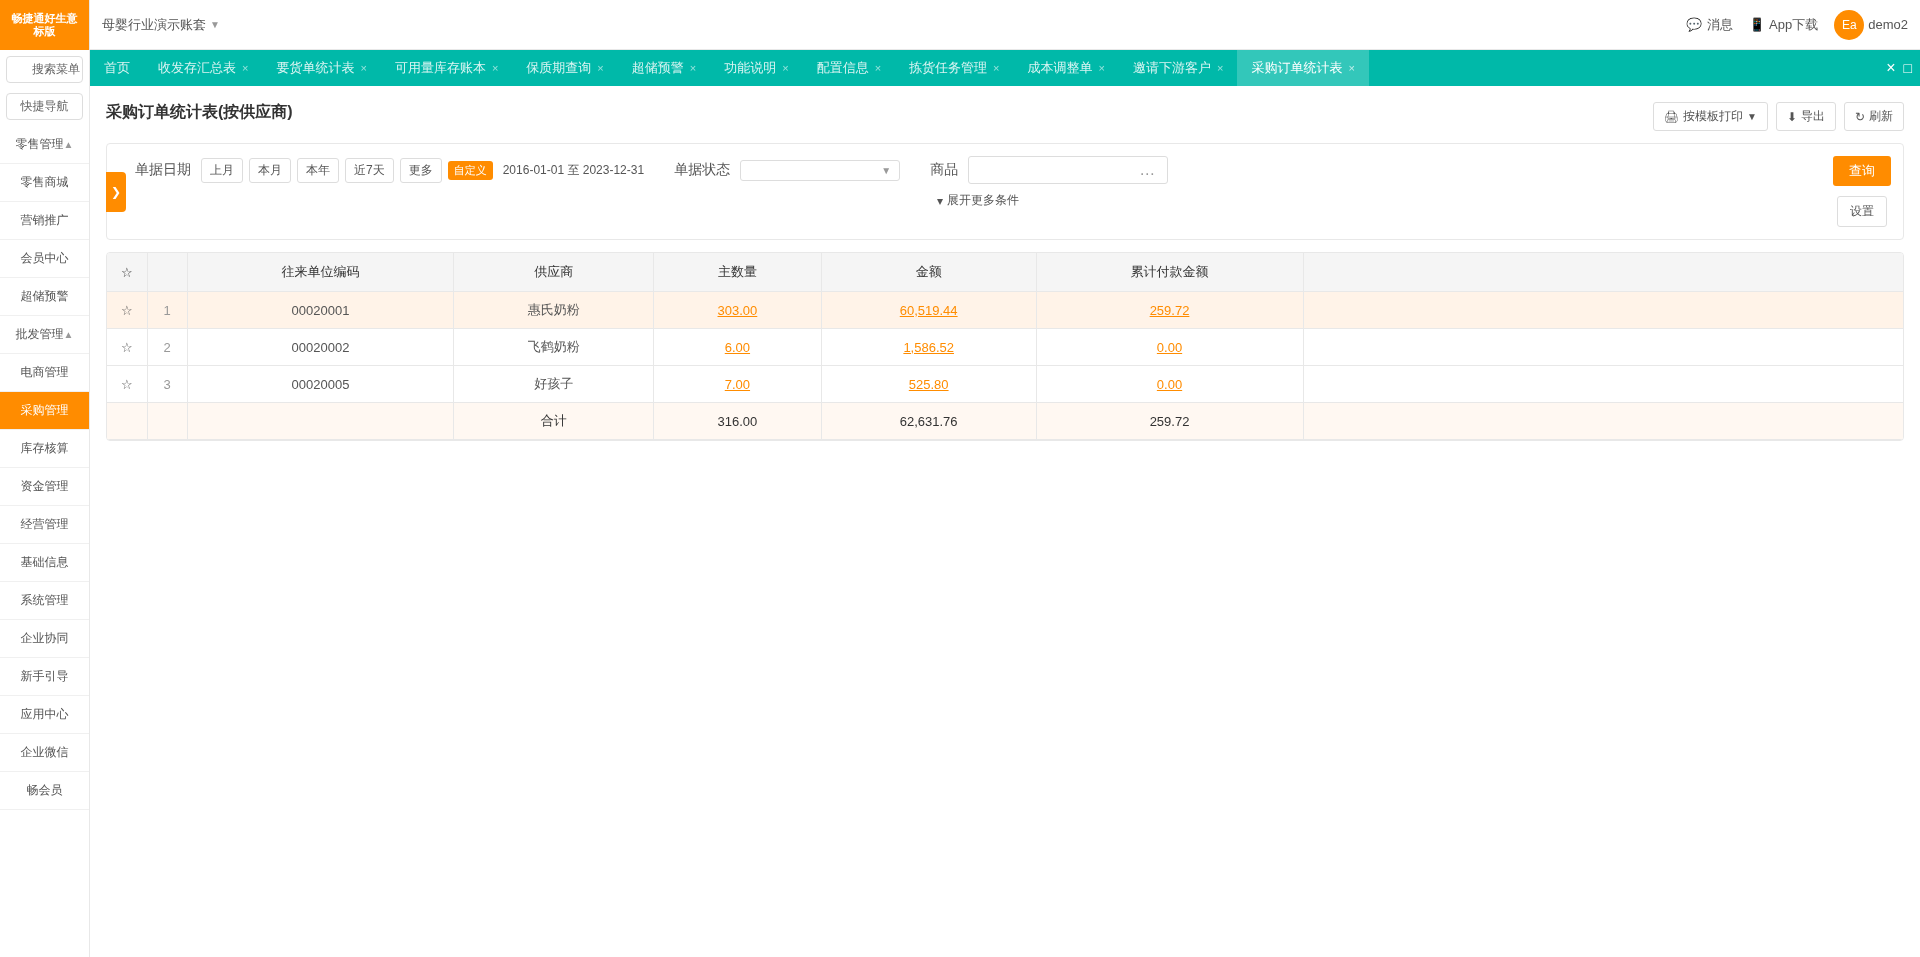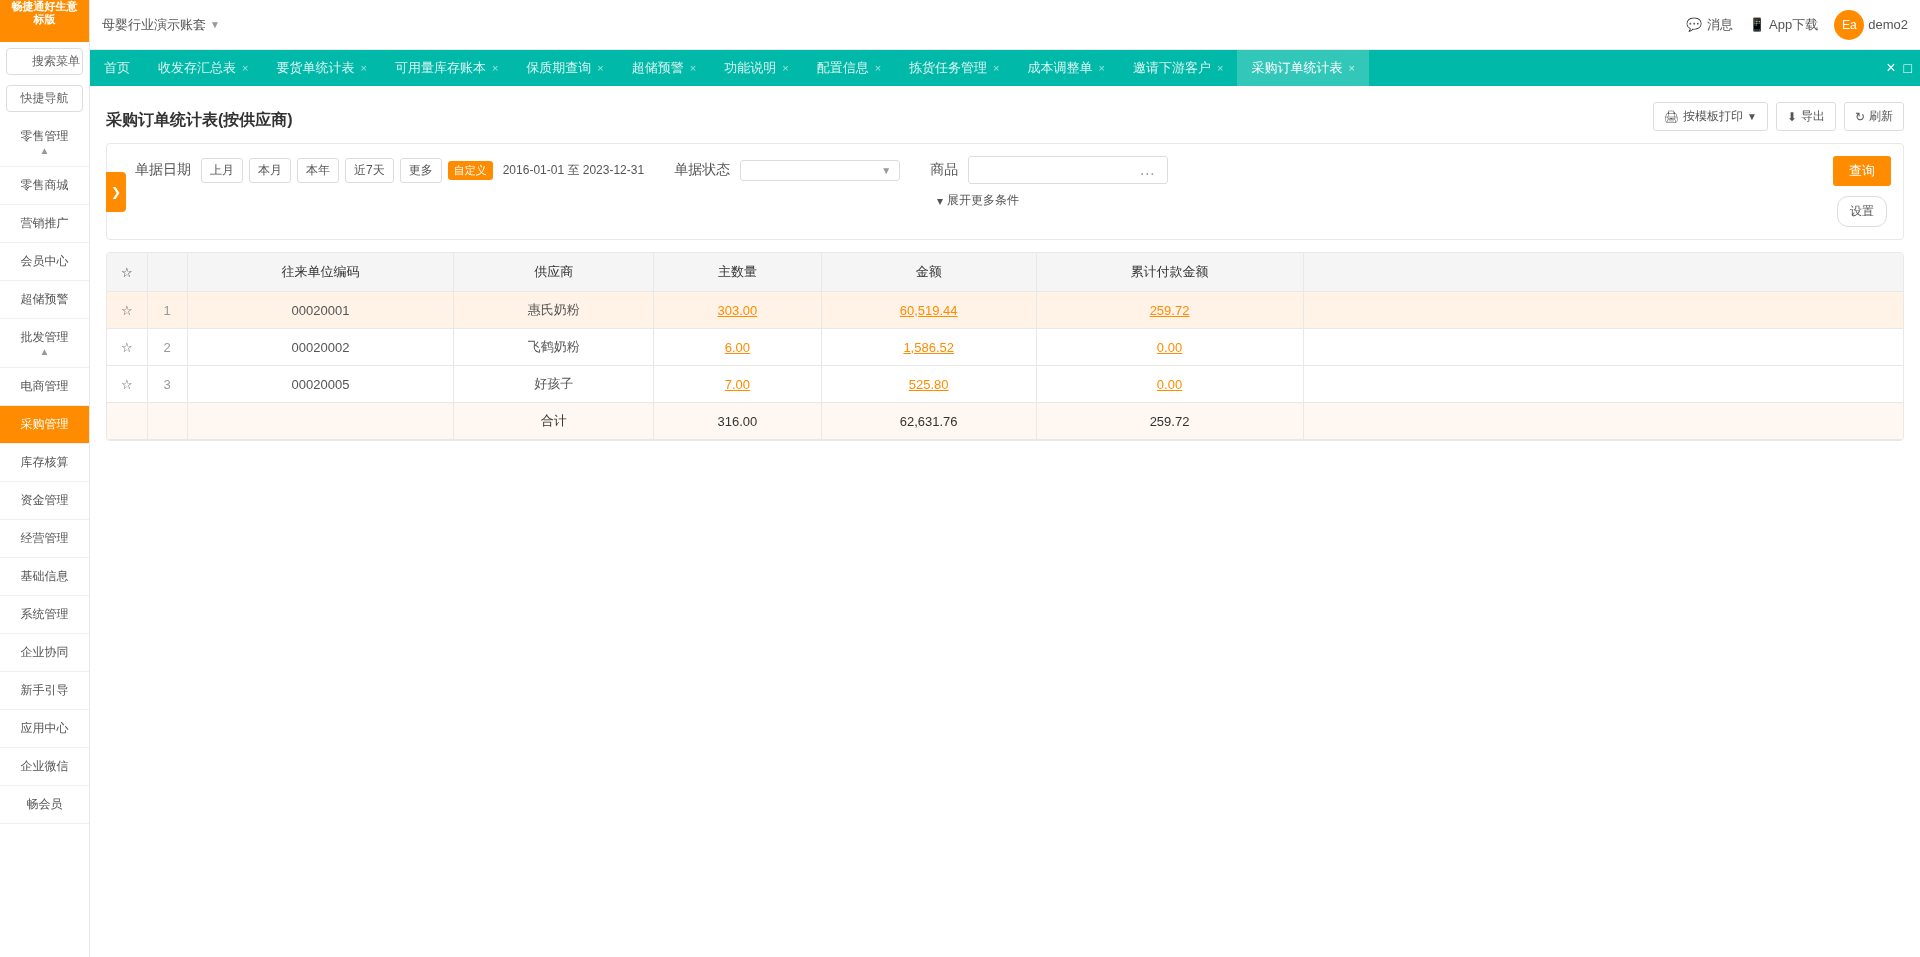--- a/index.html
+++ b/index.html
@@ -1,61 +1,61 @@
 <!DOCTYPE html>
 <html><head>
   <meta charset="utf-8">
   <style>
     * { box-sizing: border-box; margin: 0; padding: 0; }
     body { font-family: "Microsoft YaHei", "PingFang SC", sans-serif; font-size: 13px; background: #f5f5f5; display: flex; height: 957px; overflow: hidden; }
 
     
     .sidebar { width: 90px; background: #fff; display: flex; flex-direction: column; border-right: 1px solid #e8e8e8; flex-shrink: 0; height: 100%; }
-    .sidebar-logo { background: #ff8c00; height: 42px; display: flex; align-items: flex-start; justify-content: center; flex-shrink: 0; }
+    .sidebar-logo { background: #ff8c00; height: 50px; display: flex; align-items: center; justify-content: center; flex-shrink: 0; }
     .sidebar-logo-text { color: #fff; font-size: 11px; font-weight: bold; text-align: center; line-height: 1.2; }
     .sidebar-search-btn { width: 100%; background: none; border: 1px solid #ddd; border-radius: 4px; padding: 4px 2px; font-size: 12px; color: #666; cursor: pointer; text-align: right; }
     .sidebar-nav-btn-inner { width: 100%; background: none; border: 1px solid #ddd; border-radius: 4px; padding: 4px 2px; font-size: 12px; color: #666; cursor: pointer; text-align: center; }
     .sidebar-item { display: flex; flex-direction: column; align-items: center; justify-content: center; padding: 10px 4px; cursor: pointer; color: #555; font-size: 12px; border-bottom: 1px solid #f0f0f0; }
     .sidebar-item.active { background: #ff8c00; color: #fff; }
-    .sidebar-item-with-arrow { display: flex; flex-direction: column; align-items: center; justify-content: center; padding: 10px 4px; cursor: pointer; color: #555; font-size: 12px; border-bottom: 1px solid #f0f0f0; }
+    .sidebar-item-with-arrow { display: flex; flex-direction: row; align-items: center; justify-content: center; padding: 10px 4px; cursor: pointer; color: #555; font-size: 12px; border-bottom: 1px solid #f0f0f0; }
     .sidebar-item-with-arrow .arrow { font-size: 10px; color: #999; }
 
     
     .main { flex: 1; display: flex; flex-direction: column; overflow: hidden; }
 
     
     .topbar { background: #fff; height: 50px; display: flex; align-items: center; padding: 0 12px; border-bottom: 1px solid #e8e8e8; flex-shrink: 0; gap: 12px; }
     .topbar-dropdown { display: flex; align-items: center; gap: 4px; cursor: pointer; font-size: 13px; color: #555; }
     .topbar-right { display: flex; align-items: center; gap: 16px; margin-left: auto; }
     .topbar-right-item { display: flex; align-items: center; gap: 4px; font-size: 13px; color: #555; cursor: pointer; }
     .avatar { width: 30px; height: 30px; border-radius: 50%; background: #ff8c00; display: flex; align-items: center; justify-content: center; color: #fff; font-size: 12px; }
     .tabbar-control-btn { background: none; border: none; cursor: pointer; color: #666; font-size: 14px; }
 
     
     .content { flex: 1; overflow-y: auto; background: #fff; padding: 16px; }
-    .page-title { font-size: 16px; font-weight: bold; color: #333; margin-bottom: 12px; display: flex; align-items: flex-end; justify-content: space-between; }
+    .page-title { font-size: 16px; font-weight: bold; color: #333; margin-bottom: 12px; display: flex; align-items: flex-start; justify-content: space-between; }
     .page-title-actions { display: flex; align-items: center; gap: 8px; }
     .btn-print { display: flex; align-items: center; gap: 4px; border: 1px solid #ddd; background: #fff; padding: 5px 10px; border-radius: 3px; font-size: 12px; cursor: pointer; color: #555; }
     .btn-export { display: flex; align-items: center; gap: 4px; border: 1px solid #ddd; background: #fff; padding: 5px 10px; border-radius: 3px; font-size: 12px; cursor: pointer; color: #555; }
     .btn-refresh { display: flex; align-items: center; gap: 4px; border: 1px solid #ddd; background: #fff; padding: 5px 10px; border-radius: 3px; font-size: 12px; cursor: pointer; color: #555; }
 
     
     .filter-panel { background: #fff; border: 1px solid #e8e8e8; border-radius: 4px; padding: 12px; margin-bottom: 12px; position: relative; }
     .filter-toggle { position: absolute; left: -1px; top: 50%; transform: translateY(-50%); width: 20px; height: 40px; background: #ff8c00; color: #fff; display: flex; align-items: center; justify-content: center; border-radius: 0 4px 4px 0; cursor: pointer; font-size: 12px; }
     .filter-label { font-size: 14px; color: #555; white-space: nowrap; }
     .filter-date-group { display: flex; align-items: center; gap: 6px; flex-wrap: wrap; }
     .filter-date-btn { border: 1px solid #ddd; background: #fff; padding: 3px 8px; border-radius: 3px; font-size: 12px; cursor: pointer; color: #555; }
     .filter-custom-badge { background: #ff8c00; color: #fff; padding: 2px 6px; border-radius: 3px; font-size: 11px; cursor: pointer; }
     .filter-date-range { font-size: 12px; color: #555; }
     .filter-select { border: 1px solid #ddd; background: #fff; padding: 4px 8px; border-radius: 3px; font-size: 12px; color: #555; min-width: 120px; display: flex; align-items: center; justify-content: space-between; cursor: pointer; }
     .filter-input { border: 1px solid #ddd; background: #fff; padding: 4px 8px; border-radius: 3px; font-size: 12px; color: #555; min-width: 180px; display: flex; align-items: center; justify-content: space-between; }
     .expand-row { text-align: center; margin-top: 8px; }
     .expand-btn { border: none; background: none; font-size: 12px; color: #555; cursor: pointer; display: flex; align-items: center; gap: 4px; margin: 0 auto; }
     .btn-query { background: #ff8c00; color: #fff; border: none; padding: 6px 16px; border-radius: 3px; font-size: 13px; cursor: pointer; }
-    .btn-settings { background: #fff; color: #555; border: 1px solid #ddd; padding: 6px 12px; border-radius: 11px; font-size: 12px; cursor: pointer; display: block; margin-top: 6px; }
+    .btn-settings { background: #fff; color: #555; border: 1px solid #ddd; padding: 6px 12px; border-radius: 3px; font-size: 12px; cursor: pointer; display: block; margin-top: 6px; }
     .query-actions { display: flex; flex-direction: column; align-items: center; gap: 4px; margin-left: auto; }
 
     
     .table-container { border: 1px solid #e8e8e8; border-radius: 4px; overflow: hidden; }
     table { width: 100%; border-collapse: collapse; font-size: 13px; }
     thead tr { background: #f5f5f5; }
     th { padding: 10px 12px; text-align: center; font-weight: 500; color: #333; border-bottom: 1px solid #e8e8e8; border-right: 1px solid #e8e8e8; white-space: nowrap; }
     th:last-child { border-right: none; }
     td { padding: 9px 12px; text-align: center; border-bottom: 1px solid #e8e8e8; border-right: 1px solid #e8e8e8; color: #555; }
     td:last-child { border-right: none; }

